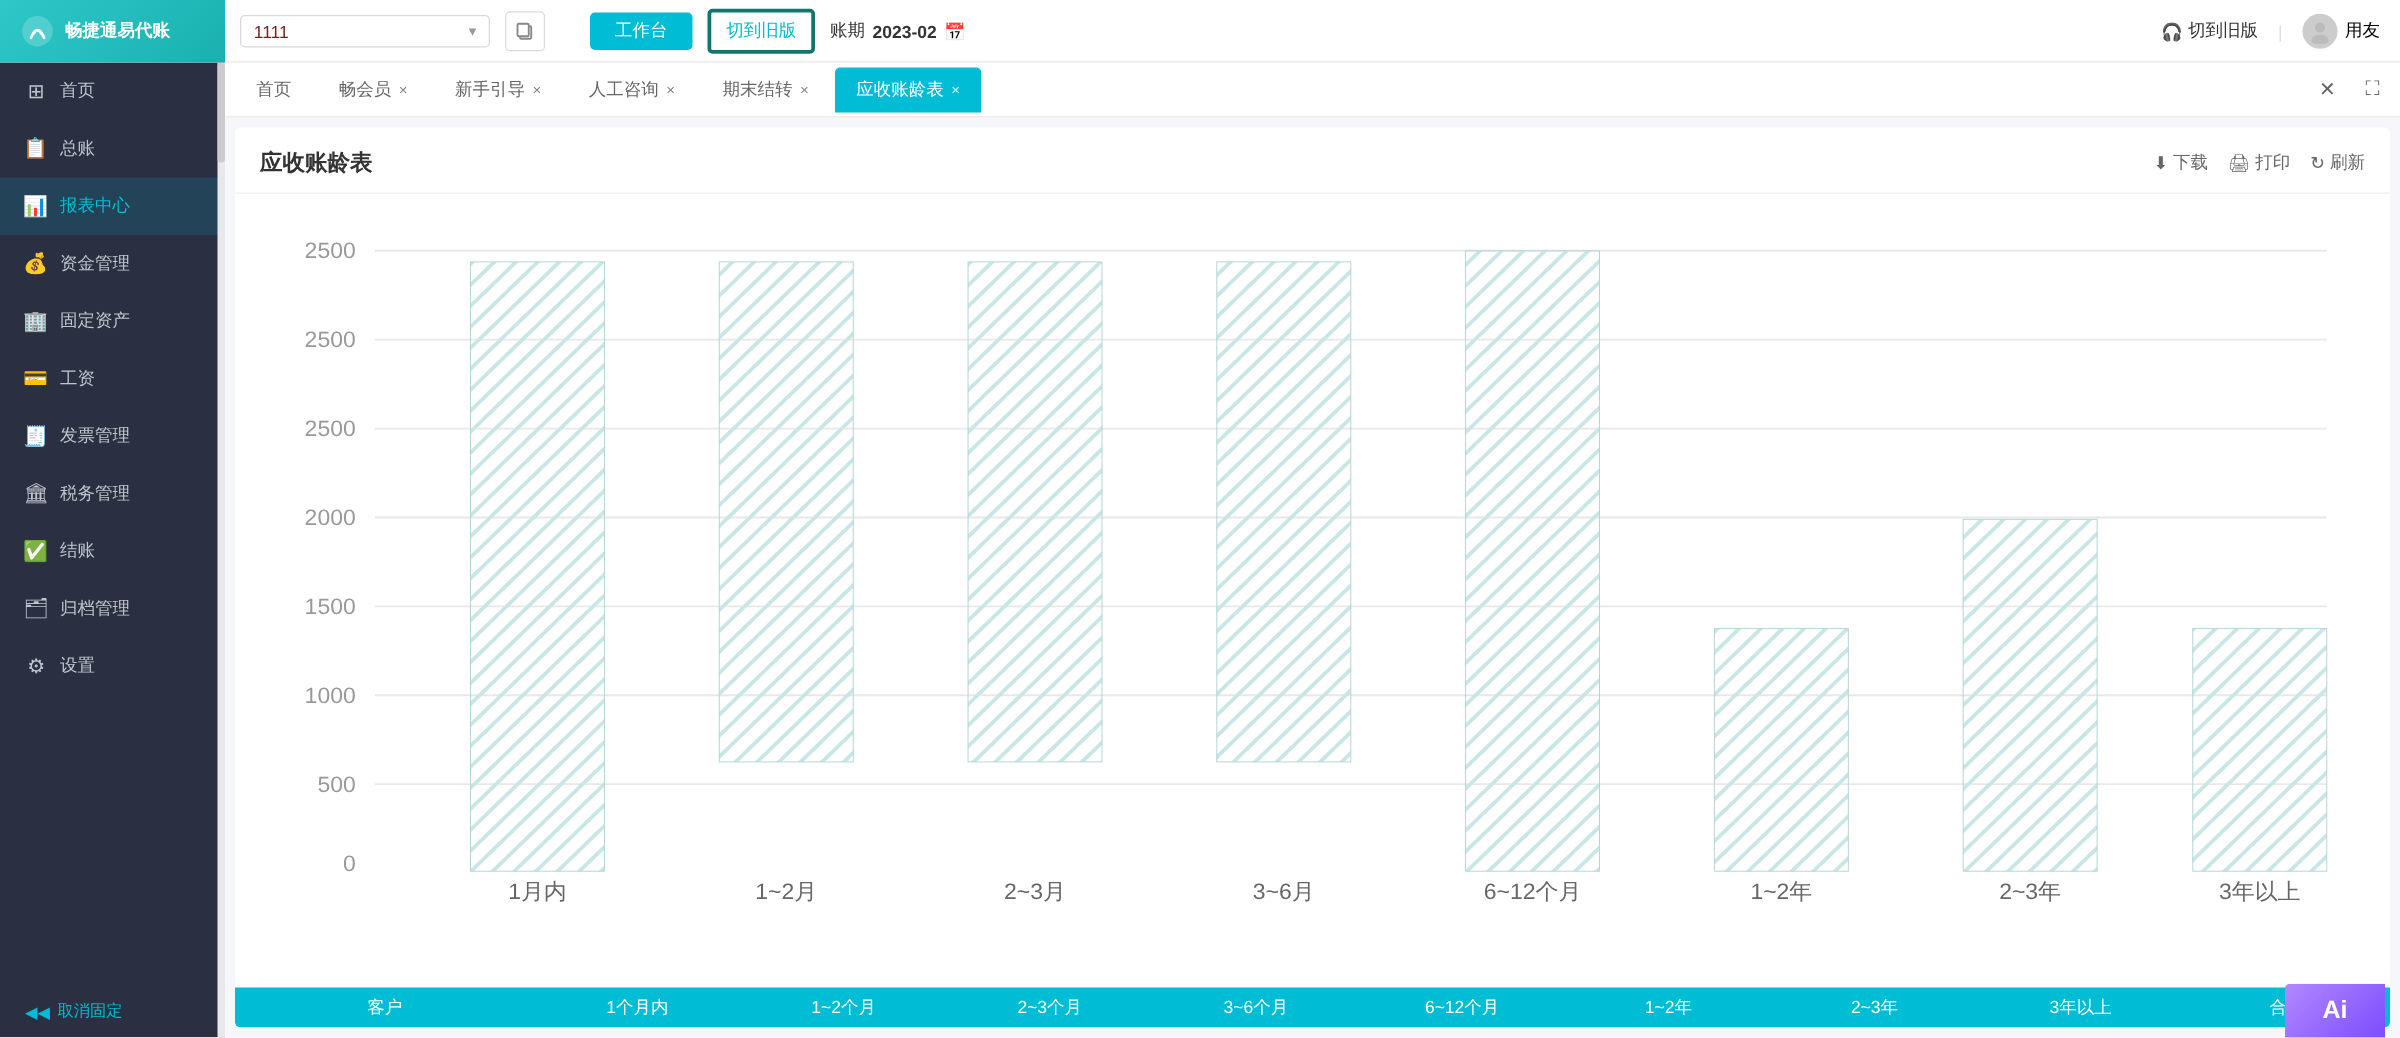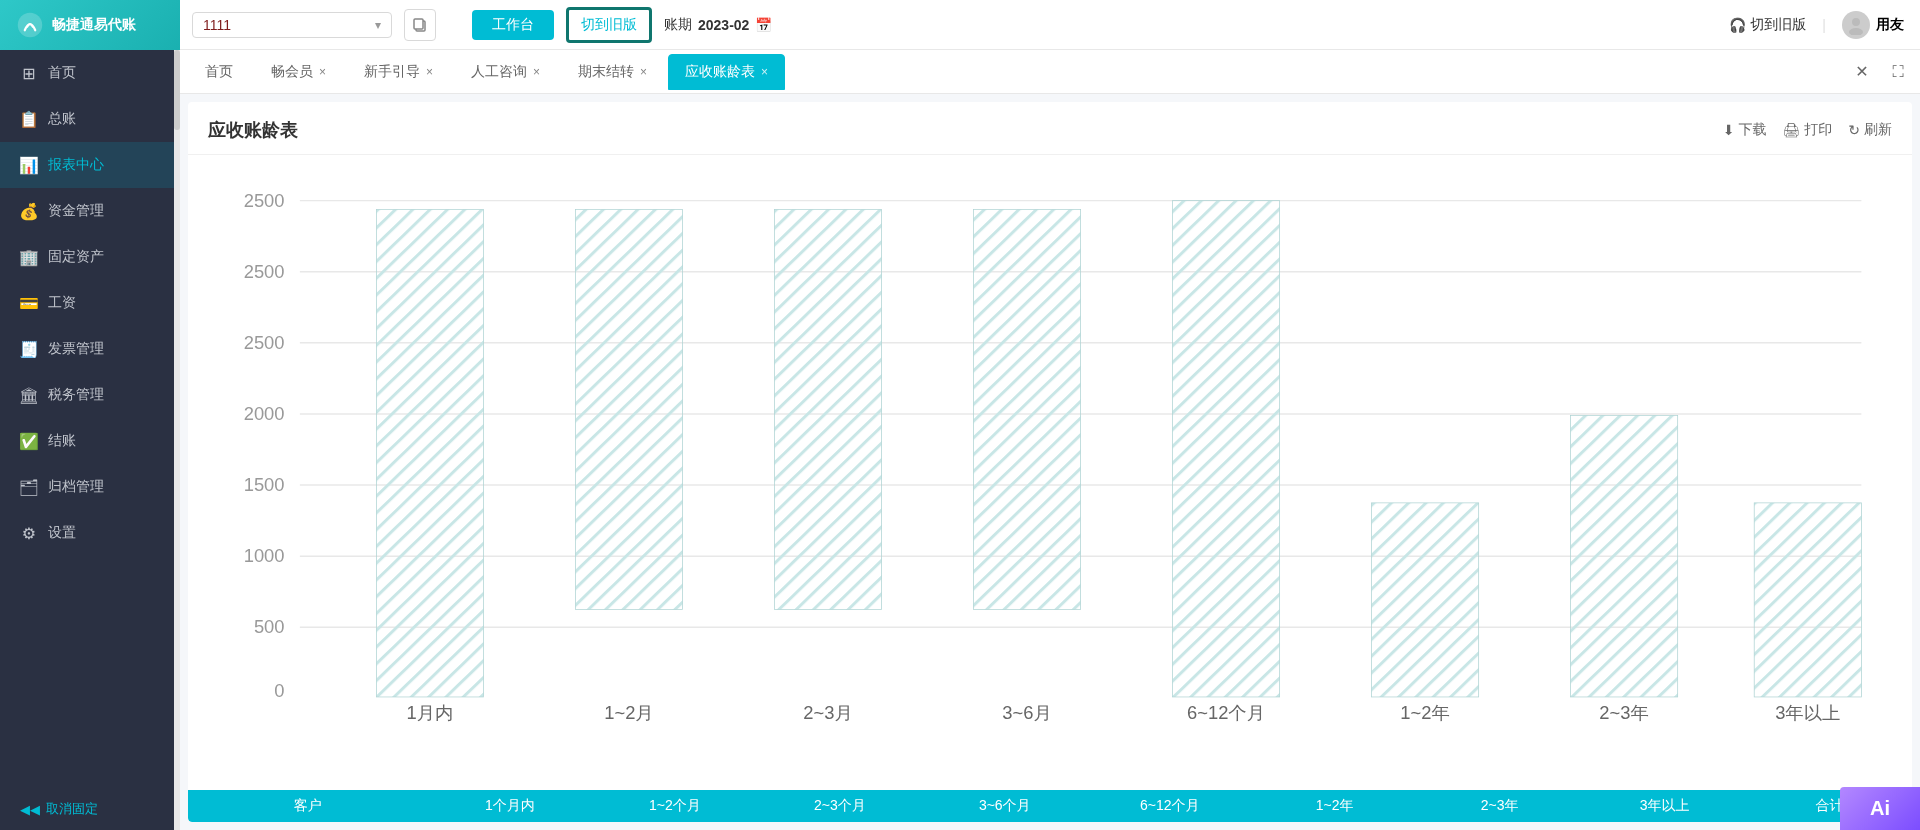--- a/index.html
+++ b/index.html
@@ -98,21 +98,20 @@
       gap: 4px;
       color: #333;
       cursor: pointer;
       font-size: 14px;
     }
     .user-area {
       display: flex;
       align-items: center;
       gap: 6px;
       cursor: pointer;
-      font-weight: bold;
     }
     .user-avatar {
       width: 28px;
       height: 28px;
       border-radius: 50%;
       background: #ccc;
       display: flex;
       align-items: center;
       justify-content: center;
       color: #fff;
@@ -557,13 +556,13 @@
           <div class="th-cell">1~2年</div>
           <div class="th-cell">2~3年</div>
           <div class="th-cell">3年以上</div>
           <div class="th-cell">合计</div>
         </div>
 
     </div>
   </div>
 </div>
 
-<div class="ai-badge" style="position:fixed;bottom:0;right:0;background:linear-gradient(135deg,#b388ff,#7c4dff);color:#fff;padding:10px 30px;font-size:20px;font-weight:bold;border-radius:4px 0 0 0;cursor:pointer;">Ai</div>
+<div class="ai-badge" style="position:fixed;bottom:0;right:12px;background:linear-gradient(135deg,#b388ff,#7c4dff);color:#fff;padding:10px 30px;font-size:20px;font-weight:bold;border-radius:4px 0 0 0;cursor:pointer;">Ai</div>
 
 </body></html>

